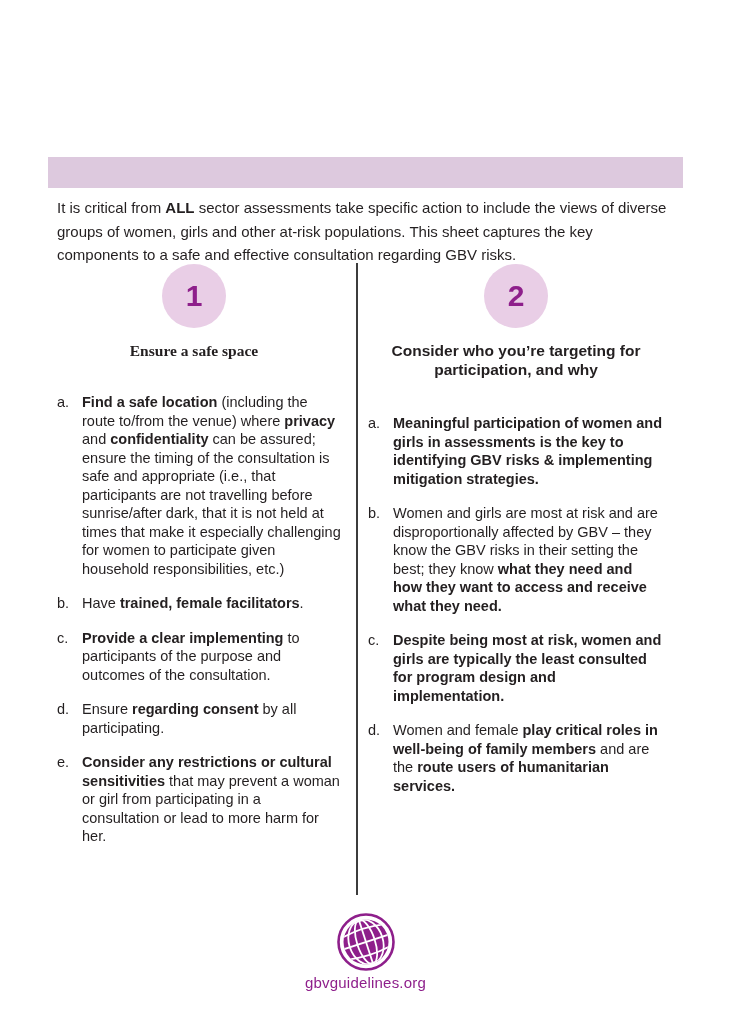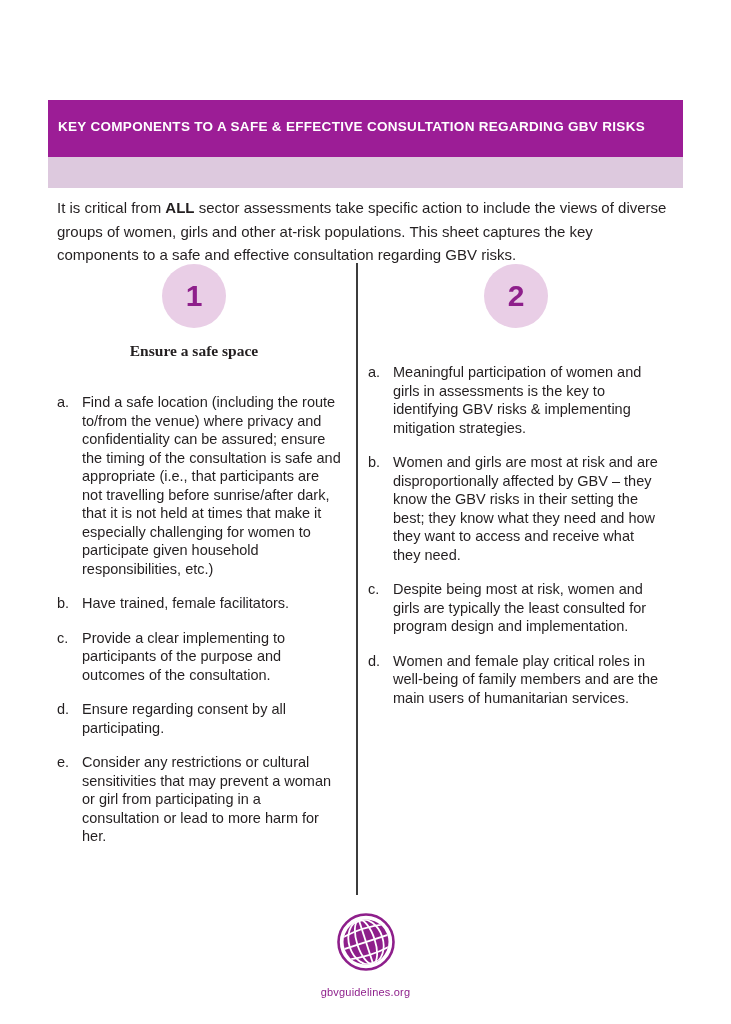--- a/index.html
+++ b/index.html
@@ -70,41 +70,38 @@
 
   .items { margin-top: 33px; }
   .col-2 .items { margin-top: 35px; }
   .item {
     display: flex;
     font-size: 14.5px; line-height: 18.5px;
     margin-bottom: 16px;
   }
   .item .letter { width: 25px; flex-shrink: 0; }
   .item .item-text { flex: 1; }
-  .item b { font-weight: normal; }
+  .item b { font-weight: bold; }
 
   .footer {
     position: absolute; left: 0; top: 912px; width: 731px;
     display: flex; flex-direction: column; align-items: center;
   }
   .globe-icon { width: 60px; height: 60px; }
   .site-label {
-    margin-top: 14px;
-    font-size: 11px; color: #8e1f8b;
+    margin-top: 2px;
+    font-size: 15px; color: #8e1f8b;
     letter-spacing: 0.2px;
   }
 </style>
 </head>
 <body>
 
 <div class="page">
 
-  <div class="header-bar">
-    <h1>KEY COMPONENTS TO A SAFE &amp; EFFECTIVE CONSULTATION REGARDING GBV RISKS</h1>
-  </div>
 
   <div class="sub-bar"></div>
 
   <p class="intro"><span>It is critical from </span><b>ALL</b><span> sector assessments take specific action to include the views of diverse groups of women, girls and other at-risk populations. This sheet captures the key components to a safe and effective consultation regarding GBV risks.</span></p>
 
   <div class="divider"></div>
 
   <div class="col col-1">
     <div class="circle-row">
       <div class="num-circle">
@@ -135,36 +132,37 @@
       </div>
     </div>
   </div>
 
   <div class="col col-2">
     <div class="circle-row">
       <div class="num-circle">
         <span>2</span>
       </div>
     </div>
+    <div class="col-heading">Consider who you’re targeting for participation, and why</div>
     <div class="items">
       <div class="item">
         <span class="letter">a.</span>
         <span class="item-text"><b>Meaningful participation of women and girls in assessments is the key to identifying GBV risks &amp; implementing mitigation strategies.</b></span>
       </div>
       <div class="item">
         <span class="letter">b.</span>
         <span class="item-text"><span>Women and girls are most at risk and are disproportionally affected by GBV – they know the GBV risks in their setting the best; they know </span><b>what they need and how they want to access and receive what they need.</b></span>
       </div>
       <div class="item">
         <span class="letter">c.</span>
         <span class="item-text"><b>Despite being most at risk, women and girls are typically the least consulted for program design and implementation.</b></span>
       </div>
       <div class="item">
         <span class="letter">d.</span>
-        <span class="item-text"><span>Women and female </span><b>play critical roles in well-being of family members</b><span> and are the </span><b>main users of humanitarian services.</b></span>
+        <span class="item-text"><span>Women and female </span><b>play critical roles in well-being of family members</b><span> and are the </span><b>route users of humanitarian services.</b></span>
       </div>
     </div>
   </div>
 
   <div class="footer">
     <svg class="globe-icon" viewBox="0 0 60 60" xmlns="http://www.w3.org/2000/svg">
       <circle cx="30" cy="30" r="27.5" fill="none" stroke="#8e1f8b" stroke-width="2.6"></circle>
       <clipPath id="globeclip">
           <circle cx="30" cy="30" r="22.5"></circle>
         </clipPath>

